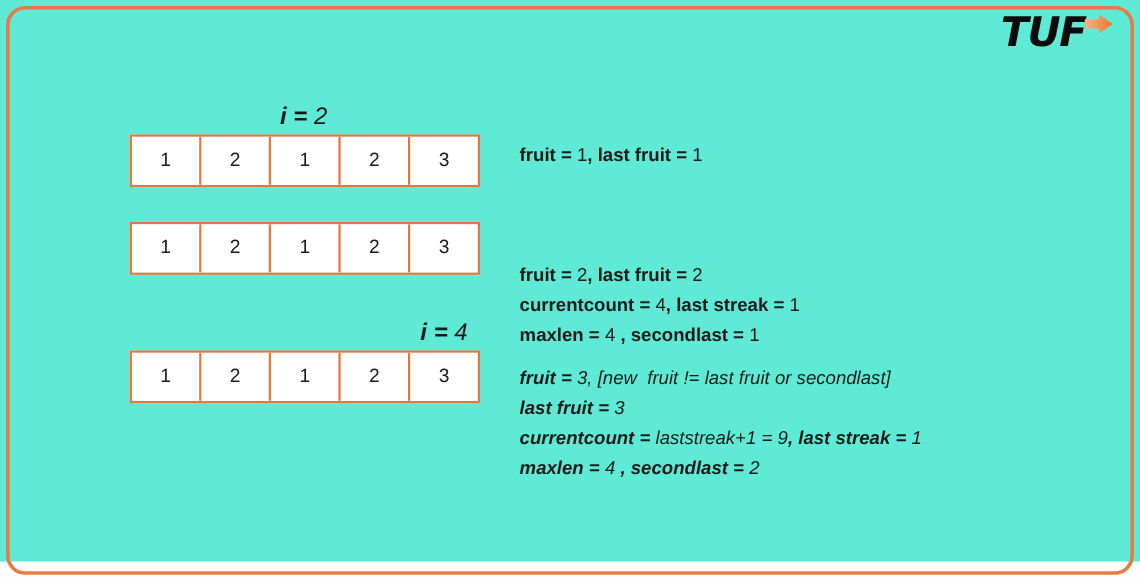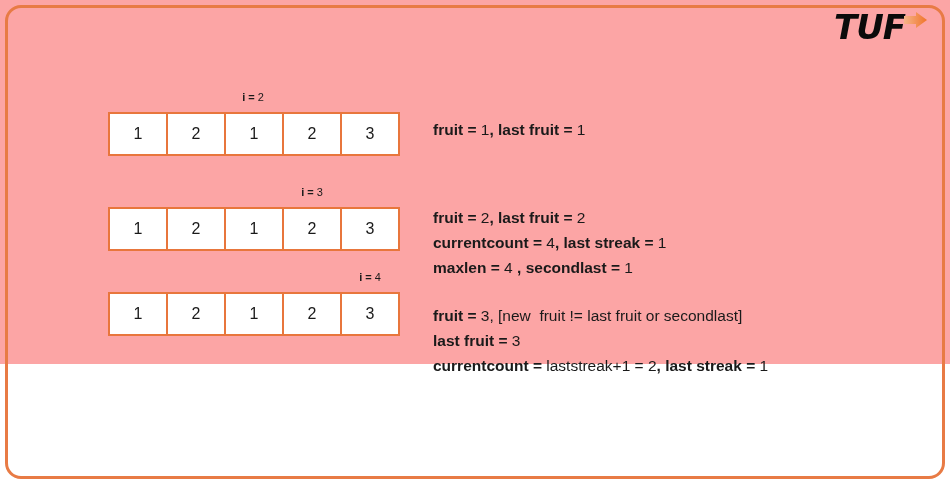--- a/index.html
+++ b/index.html
@@ -10,23 +10,23 @@
   body {
     width: 950px;
     height: 484px;
     font-family: "Liberation Sans", sans-serif;
     overflow: hidden;
   }
 
   .slide {
     position: relative;
     width: 950px;
-    height: 364px;
-    box-sizing: border-box;
-    background: #fca5a5;
+    height: 468px;
+    box-sizing: border-box;
+    background: #5eead4;
   }
 
   
   .slide-frame {
     position: absolute;
     left: 5px;
     top: 5px;
     width: 940px;
     height: 474px;
     box-sizing: border-box;
@@ -68,23 +68,24 @@
     left: 108px;
     width: 292px;
   }
   .array-block.b0 { top: 86px; }
   .array-block.b1 { top: 181px; }
   .array-block.b2 { top: 266px; }
 
   .idx-label {
     position: relative;
     height: 22px;
-    font-size: 11px;
+    font-size: 20px;
     color: #1a1a1a;
     line-height: 22px;
+    font-style: italic;
   }
   .idx-label .idx-inner {
     position: absolute;
     transform: translateX(-50%);
     white-space: nowrap;
   }
   .idx-label .idx-i {
     font-weight: bold;
   }
   .idx-label .idx-eq {
@@ -119,22 +120,22 @@
     position: absolute;
     left: 433px;
     right: 20px;
   }
   .note-block {
     position: absolute;
     left: 0;
     width: 500px;
   }
   .note-block.n0 { top: 117px; }
-  .note-block.n1 { top: 205px; }
-  .note-block.n2 { top: 303px; }
+  .note-block.n1 { top: 217px; }
+  .note-block.n2 { top: 303px; font-style: italic; }
 
   .note-line {
     font-size: 15.5px;
     line-height: 25px;
     color: #1a1a1a;
     white-space: pre;
   }
   .note-line .k { font-weight: bold; }
   .note-line .v { font-weight: normal; }
 </style>
@@ -171,27 +172,20 @@
     <div class="array-row">
       <div class="cell">1</div>
       <div class="cell">2</div>
       <div class="cell">1</div>
       <div class="cell">2</div>
       <div class="cell">3</div>
     </div>
   </div>
 
   <div class="array-block b1">
-    <div class="idx-label">
-      <span class="idx-inner" style="left:204px;">
-        <span class="idx-i">i</span>
-        <span class="idx-eq">=</span>
-        <span class="idx-val">3</span>
-      </span>
-    </div>
     <div class="array-row">
       <div class="cell">1</div>
       <div class="cell">2</div>
       <div class="cell">1</div>
       <div class="cell">2</div>
       <div class="cell">3</div>
     </div>
   </div>
 
   <div class="array-block b2">
@@ -216,17 +210,18 @@
         <div class="note-line"><span class="k">fruit = </span><span class="v">1</span><span class="k">, last fruit = </span><span class="v">1</span></div>
       </div>
     <div class="note-block n1">
         <div class="note-line"><span class="k">fruit = </span><span class="v">2</span><span class="k">, last fruit = </span><span class="v">2</span></div>
         <div class="note-line"><span class="k">currentcount = </span><span class="v">4</span><span class="k">, last streak = </span><span class="v">1</span></div>
         <div class="note-line"><span class="k">maxlen = </span><span class="v">4 </span><span class="k">, secondlast = </span><span class="v">1</span></div>
       </div>
     <div class="note-block n2">
         <div class="note-line"><span class="k">fruit = </span><span class="v">3, [new  fruit != last fruit or secondlast]</span></div>
         <div class="note-line"><span class="k">last fruit = </span><span class="v">3</span></div>
-        <div class="note-line"><span class="k">currentcount = </span><span class="v">laststreak+1 = 2</span><span class="k">, last streak = </span><span class="v">1</span></div>
+        <div class="note-line"><span class="k">currentcount = </span><span class="v">laststreak+1 = 9</span><span class="k">, last streak = </span><span class="v">1</span></div>
+        <div class="note-line"><span class="k">maxlen = </span><span class="v">4 </span><span class="k">, secondlast = </span><span class="v">2</span></div>
       </div>
   </div>
 
 </div>
 
 </body></html>

